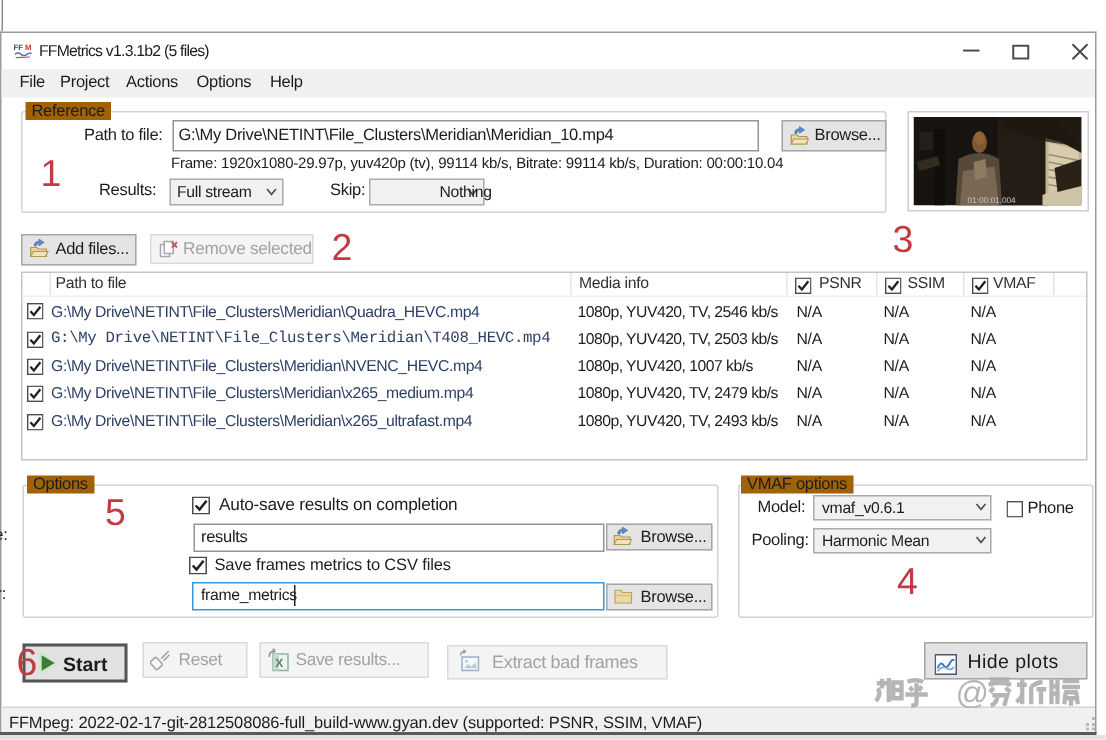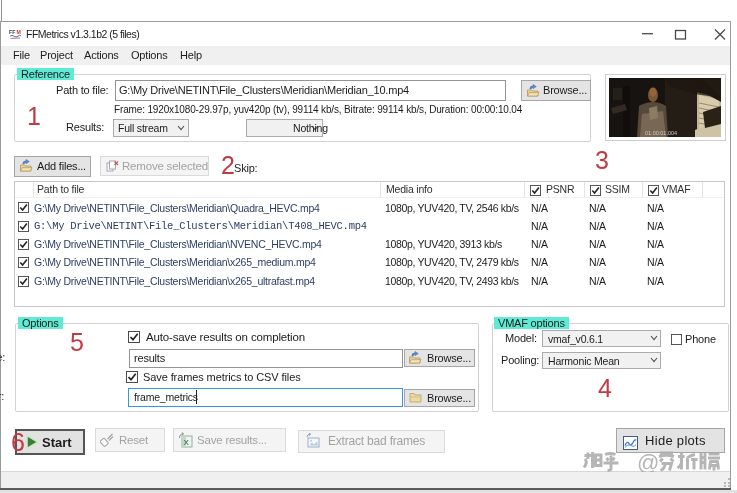--- a/index.html
+++ b/index.html
@@ -2,21 +2,21 @@
 <html><head>
 <meta charset="utf-8">
 <style>
 * { margin:0; padding:0; box-sizing:border-box; }
 html,body { width:737px; height:493px; background:#fff; font-family:"Liberation Sans", sans-serif; overflow:hidden; }
 #page { position:absolute; left:0; top:0; width:617px; height:493px; background:#fff; }
 .abs { position:absolute; }
 .txt { position:absolute; white-space:nowrap; color:#1c1c1c; font-size:11px; letter-spacing:-0.2px; }
 .red { position:absolute; color:#c23a42; font-size:25px; z-index:30; line-height:1; }
 .gbox { position:absolute; border:1px solid #d2d2d2; border-radius:2px; }
-.glabel { position:absolute; background:#5eead4; padding:0 4px; font-size:11px; letter-spacing:-0.2px; color:#1c1c1c; white-space:nowrap; z-index:3; }
+.glabel { position:absolute; background:#a16207; padding:0 4px; font-size:11px; letter-spacing:-0.2px; color:#1c1c1c; white-space:nowrap; z-index:3; }
 .btn { position:absolute; background:#e4e4e4; border:1px solid #a6a6a6; }
 .btnd { position:absolute; background:#f4f4f4; border:1px solid #dadada; }
 .input { position:absolute; background:#fff; border:1px solid #949494; }
 .combo { position:absolute; background:#f1f1f1; border:1px solid #ababab; }
 .carr { position:absolute; }
 .cb { position:absolute; }
 .hsep { position:absolute; width:1px; background:#e4e4e4; }
 .gray { color:#a2a2a2; }
 </style>
 </head>
@@ -54,21 +54,21 @@
     <path d="M3.8 5 Q3.8 1.8 7 1.8 L7 0.4 L10.4 2.6 L7 4.8 L7 3.4 Q5.3 3.4 5.3 5 Z" fill="#5d8bcd" stroke="#3e66a0" stroke-width="0.4"></path>
   </svg>
   <div class="txt" style="left:543px; top:84px;">Browse...</div>
   <div class="txt" style="left:114px; top:104px; font-size:10px; letter-spacing:-0.15px;">Frame: 1920x1080-29.97p, yuv420p (tv), 99114 kb/s, Bitrate: 99114 kb/s, Duration: 00:00:10.04</div>
   <div class="txt" style="left:66px; top:121px;">Results:</div>
   <div class="combo" style="left:113px; top:119px; width:76px; height:18px;"></div>
   <div class="txt" style="left:118px; top:122px; font-size:10.5px; z-index:5;">Full stream</div>
   <svg class="carr" style="left:177px; top:125px;" width="8" height="6" viewBox="0 0 8 6">
       <path d="M1 1 L4 4.6 L7 1" fill="none" stroke="#505050" stroke-width="1.1"></path>
     </svg>
-  <div class="txt" style="left:234px; top:121px;margin-top:41px;">Skip:</div>
+  <div class="txt" style="left:220px; top:121px;">Skip:</div>
   <div class="combo" style="left:246px; top:119px; width:77px; height:18px;"></div>
   <div class="txt" style="left:252px; top:122px; font-size:10.5px; z-index:5;padding-left:41px;">Nothing</div>
   <svg class="carr" style="left:311px; top:125px;" width="8" height="6" viewBox="0 0 8 6">
       <path d="M1 1 L4 4.6 L7 1" fill="none" stroke="#505050" stroke-width="1.1"></path>
     </svg>
   <div class="red" style="left:27px; top:104px;">1</div>
   <div class="abs" style="left:605px; top:74px; width:121px; height:67px; background:#fff; border:1px solid #cdcdcd;"></div>
   <svg class="abs" style="left:609px; top:78px;" width="112" height="59" viewBox="0 0 112 59">
     <rect width="112" height="59" fill="#171310"></rect>
     <rect x="56" y="0" width="34" height="59" fill="#241d15"></rect>
@@ -143,29 +143,30 @@
   <div class="txt" style="left:34px; top:202px; font-size:10.5px; color:#2e4165; letter-spacing:-0.25px;">G:\My Drive\NETINT\File_Clusters\Meridian\Quadra_HEVC.mp4</div>
   <div class="txt" style="left:385px; top:202px; font-size:10.5px; letter-spacing:-0.35px;">1080p, YUV420, TV, 2546 kb/s</div>
   <div class="txt" style="left:531px; top:202px; font-size:10.5px;">N/A</div>
   <div class="txt" style="left:589px; top:202px; font-size:10.5px;">N/A</div>
   <div class="txt" style="left:647px; top:202px; font-size:10.5px;">N/A</div>
   <svg class="cb" style="left:18px; top:221px; width:11px; height:11px;" viewBox="0 0 12 12">
       <rect x="0.5" y="0.5" width="11" height="11" fill="#fff" stroke="#4a4a4a"></rect>
       <path d="M2.5 6 L5 8.7 L9.7 2.8" fill="none" stroke="#222" stroke-width="1.7"></path>
     </svg>
   <div class="txt" style="left:34px; top:220px; font-size:10.5px; color:#2e4165; letter-spacing:-0.25px;font-family:Liberation Mono, monospace;">G:\My Drive\NETINT\File_Clusters\Meridian\T408_HEVC.mp4</div>
+  <div class="txt" style="left:385px; top:220px; font-size:10.5px; letter-spacing:-0.35px;">1080p, YUV420, TV, 2503 kb/s</div>
   <div class="txt" style="left:531px; top:220px; font-size:10.5px;">N/A</div>
   <div class="txt" style="left:589px; top:220px; font-size:10.5px;">N/A</div>
   <div class="txt" style="left:647px; top:220px; font-size:10.5px;">N/A</div>
   <svg class="cb" style="left:18px; top:239px; width:11px; height:11px;" viewBox="0 0 12 12">
       <rect x="0.5" y="0.5" width="11" height="11" fill="#fff" stroke="#4a4a4a"></rect>
       <path d="M2.5 6 L5 8.7 L9.7 2.8" fill="none" stroke="#222" stroke-width="1.7"></path>
     </svg>
   <div class="txt" style="left:34px; top:238px; font-size:10.5px; color:#2e4165; letter-spacing:-0.25px;">G:\My Drive\NETINT\File_Clusters\Meridian\NVENC_HEVC.mp4</div>
-  <div class="txt" style="left:385px; top:238px; font-size:10.5px; letter-spacing:-0.35px;">1080p, YUV420, 3913 kb/s</div>
+  <div class="txt" style="left:385px; top:238px; font-size:10.5px; letter-spacing:-0.35px;">1080p, YUV420, 1007 kb/s</div>
   <div class="txt" style="left:531px; top:238px; font-size:10.5px;">N/A</div>
   <div class="txt" style="left:589px; top:238px; font-size:10.5px;">N/A</div>
   <div class="txt" style="left:647px; top:238px; font-size:10.5px;">N/A</div>
   <svg class="cb" style="left:18px; top:257px; width:11px; height:11px;" viewBox="0 0 12 12">
       <rect x="0.5" y="0.5" width="11" height="11" fill="#fff" stroke="#4a4a4a"></rect>
       <path d="M2.5 6 L5 8.7 L9.7 2.8" fill="none" stroke="#222" stroke-width="1.7"></path>
     </svg>
   <div class="txt" style="left:34px; top:256px; font-size:10.5px; color:#2e4165; letter-spacing:-0.25px;">G:\My Drive\NETINT\File_Clusters\Meridian\x265_medium.mp4</div>
   <div class="txt" style="left:385px; top:256px; font-size:10.5px; letter-spacing:-0.35px;">1080p, YUV420, TV, 2479 kb/s</div>
   <div class="txt" style="left:531px; top:256px; font-size:10.5px;">N/A</div>
@@ -265,20 +266,21 @@
   <div class="txt gray" style="left:328px; top:434px; font-size:12px;">Extract bad frames</div>
 
   <div class="btn" style="left:616px; top:428px; width:109px; height:25px; background:#e3e3e3;"></div>
   <svg class="abs" style="left:623px; top:436px; z-index:5;" width="15" height="14" viewBox="0 0 15 14">
     <rect x="0.5" y="0.5" width="14" height="13" fill="#fafcff" stroke="#4a5a70" stroke-width="1"></rect>
     <path d="M2 9.5 Q4 4.5 6 7.5 T10 6.5 T13 4.5" fill="none" stroke="#3a78c8" stroke-width="1.3"></path>
     <path d="M2 11.5 Q5 7.5 8 9.5 T13 8.5" fill="none" stroke="#7aa8d8" stroke-width="1.1"></path>
   </svg>
   <div class="txt" style="left:645px; top:433px; font-size:13px; letter-spacing:0.3px;">Hide plots</div>
   <div class="abs" style="left:1px; top:471px; width:729px; height:17px; background:#f0f0f0; border-top:1px solid #d7d7d7;"></div>
+  <div class="txt" style="left:6px; top:476px; letter-spacing:-0.1px; z-index:5;">FFMpeg: 2022-02-17-git-2812508086-full_build-www.gyan.dev (supported: PSNR, SSIM, VMAF)</div>
   <div class="abs" style="left:0; top:488px; width:731px; height:2px; background:#5a5a5a;"></div>
   <div class="abs" style="left:0; top:490px; width:737px; height:3px; background:#e1e1e1;"></div>
   <svg class="abs" style="left:723px; top:478px; z-index:6;" width="8" height="9" viewBox="0 0 8 9">
     <g fill="#b9b9b9">
         <rect x="5" y="0" width="2" height="2"></rect>
         <rect x="5" y="4" width="2" height="2"></rect>
         <rect x="1" y="4" width="2" height="2"></rect>
         <rect x="5" y="7" width="2" height="2"></rect>
         <rect x="1" y="7" width="2" height="2"></rect>
       </g>

